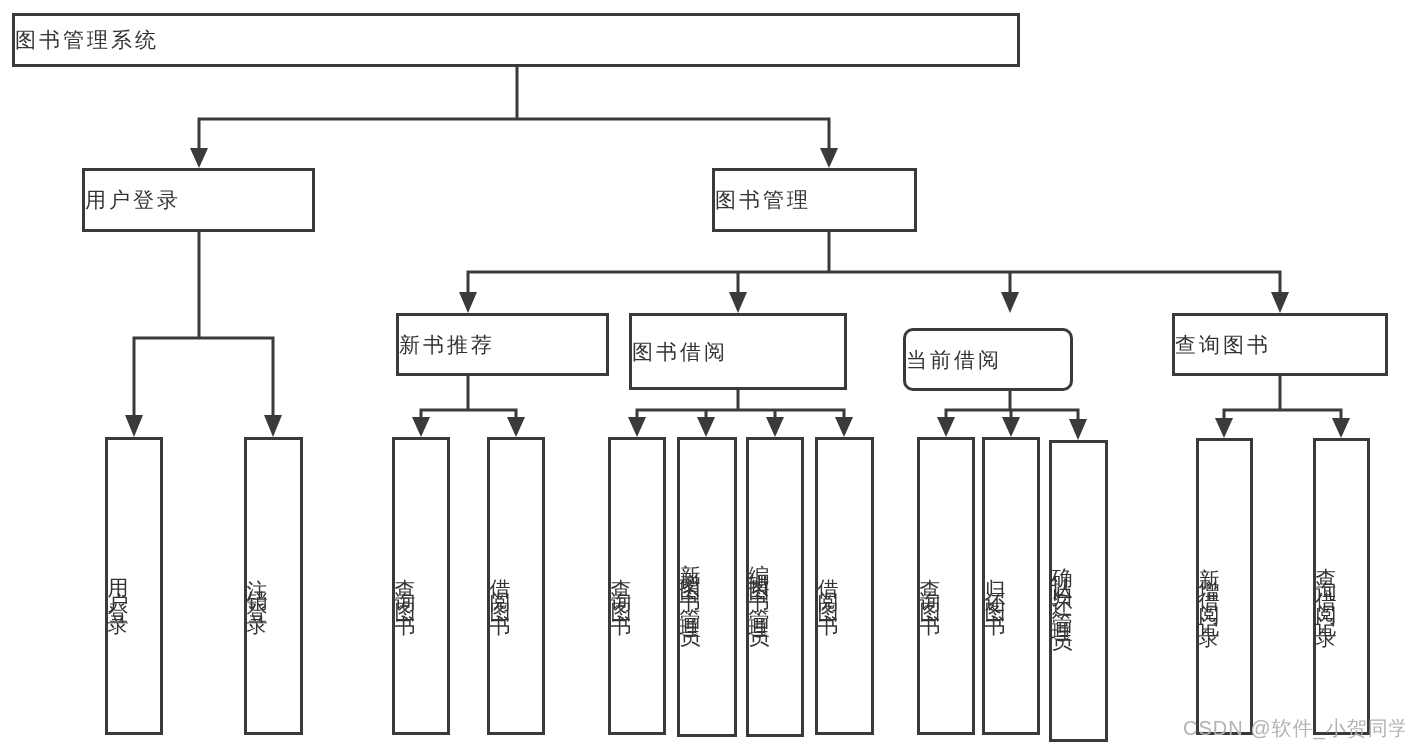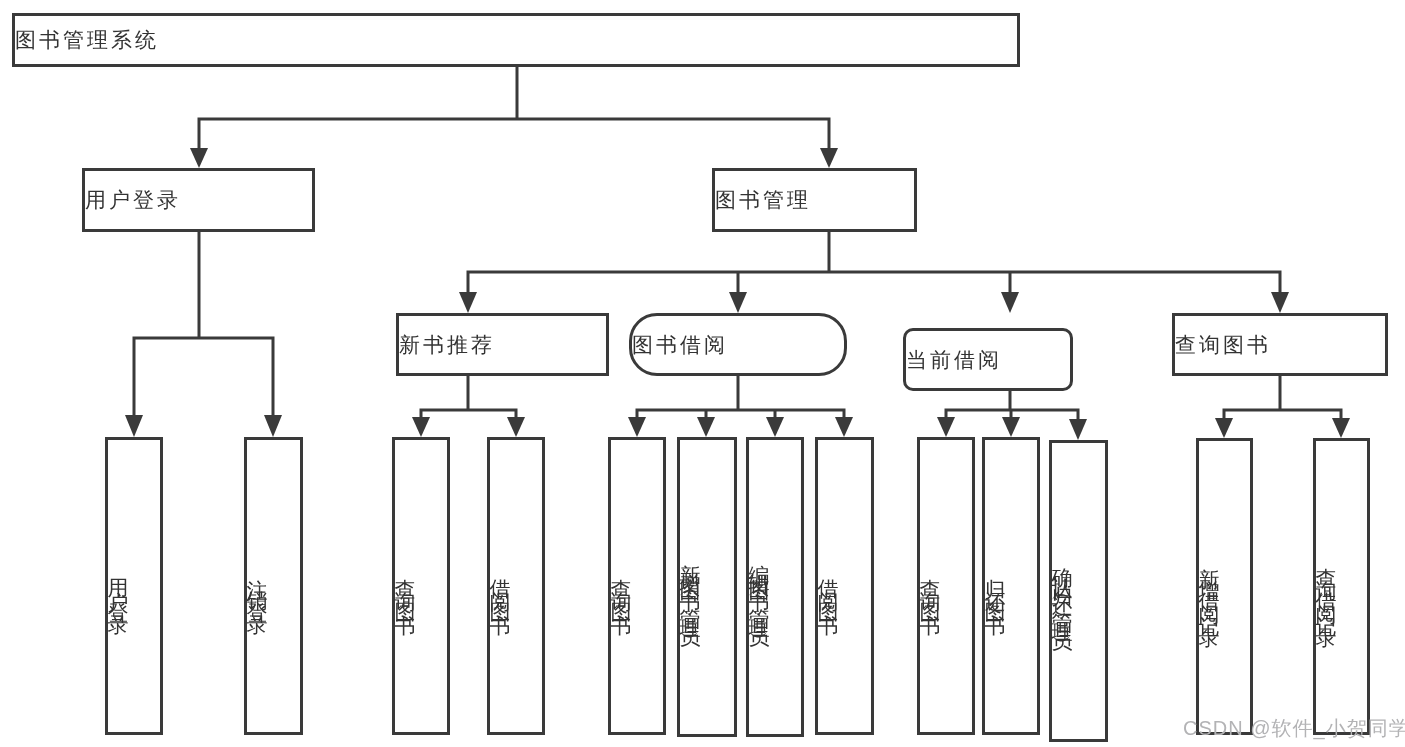--- a/index.html
+++ b/index.html
@@ -110,21 +110,21 @@
   <div class="node" style="left:82px; top:168px; width:233px; height:64px;">
     <span class="hlabel">用户登录</span>
   </div>
   <div class="node" style="left:712px; top:168px; width:205px; height:64px;">
     <span class="hlabel">图书管理</span>
   </div>
 
   <div class="node" style="left:362px; top:313px; width:213px; height:63px;margin-left:34px;">
     <span class="hlabel">新书推荐</span>
   </div>
-  <div class="node" style="left:629px; top:313px; width:218px; height:63px;border-radius:28px;">
+  <div class="node" style="left:629px; top:313px; width:218px; height:77px;">
     <span class="hlabel">图书借阅</span>
   </div>
   <div class="node" style="left:903px; top:328px; width:170px; height:63px;border-radius:10px;">
     <span class="hlabel">当前借阅</span>
   </div>
   <div class="node" style="left:1172px; top:313px; width:216px; height:63px;">
     <span class="hlabel">查询图书</span>
   </div>
 
   <div class="node" style="left:105px; top:437px; width:58px; height:298px;">

